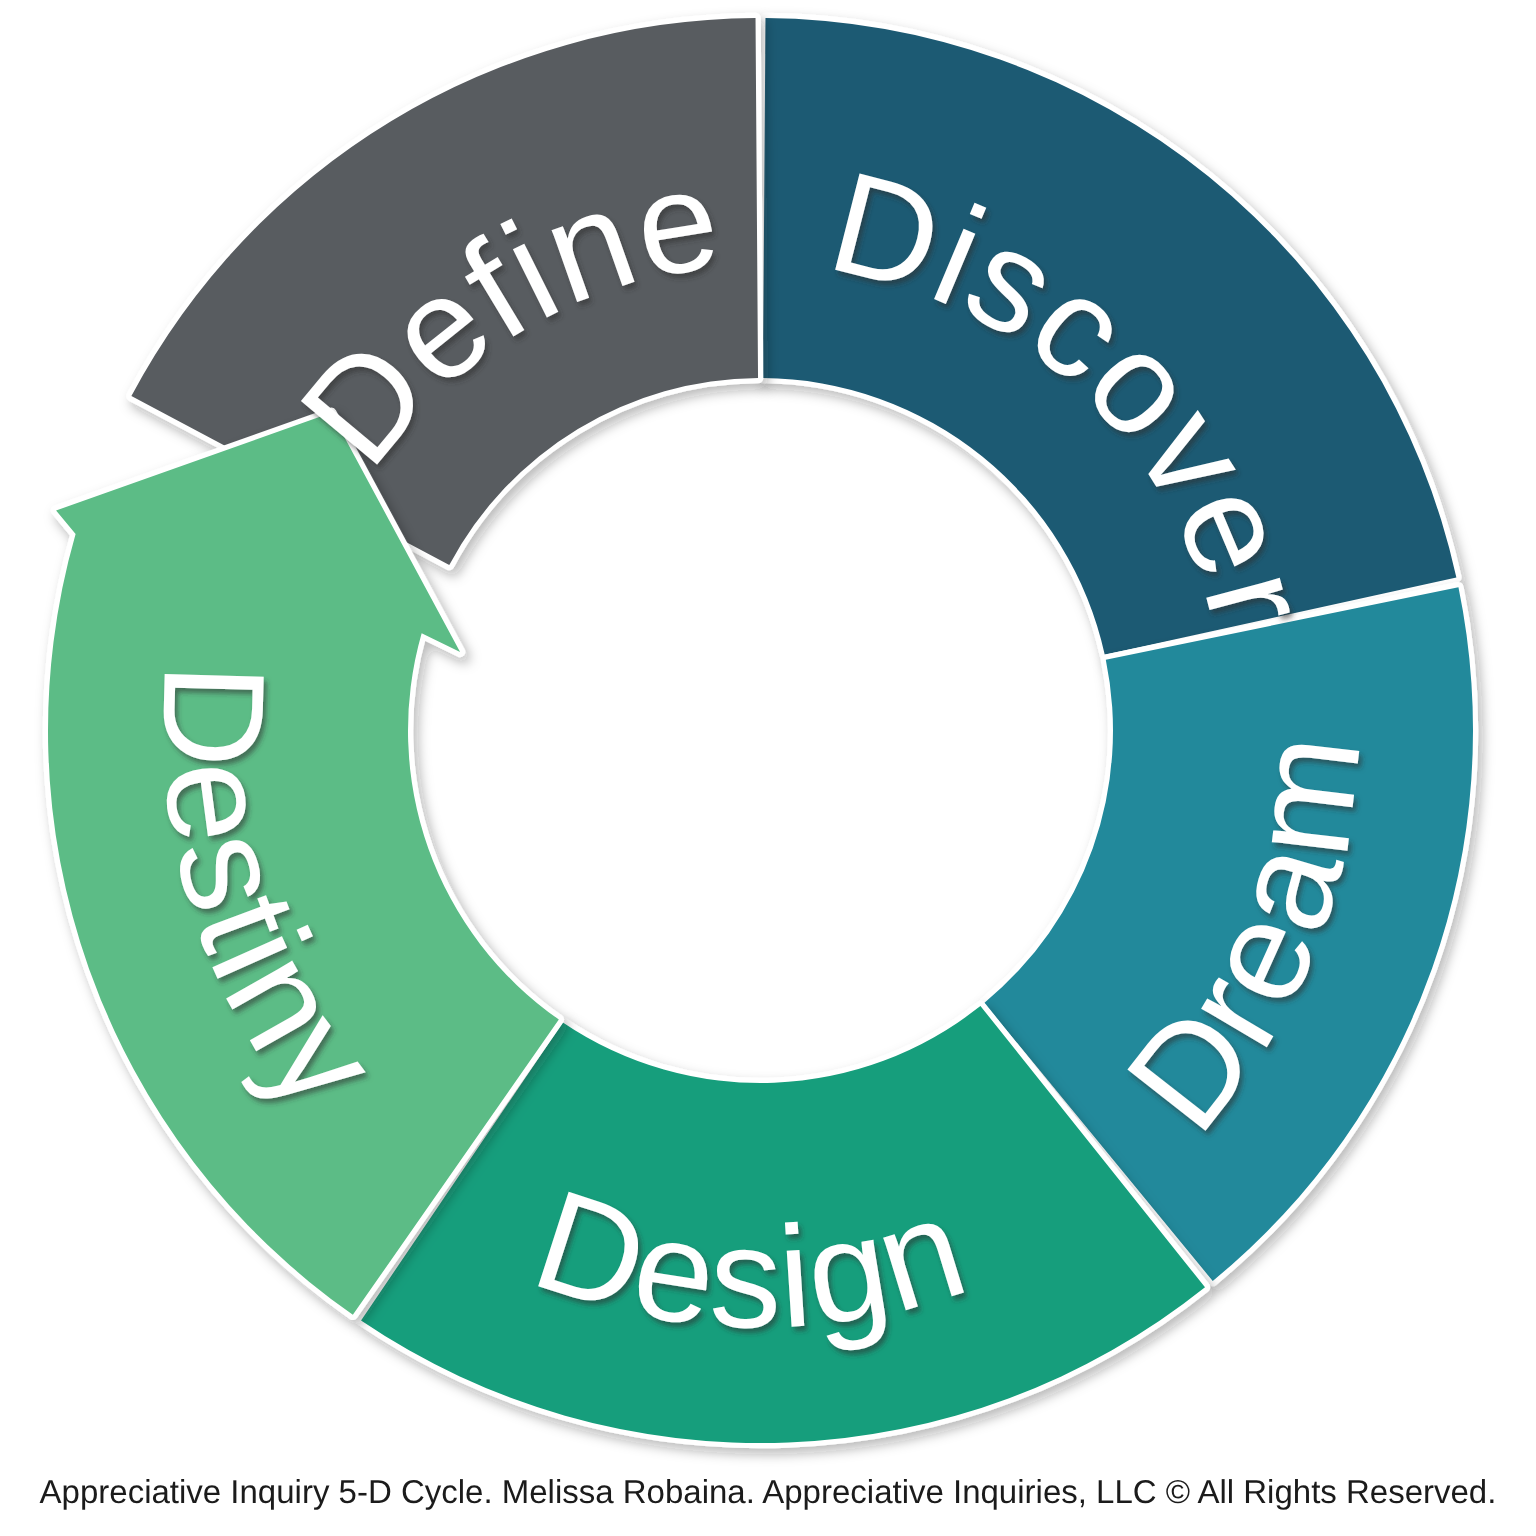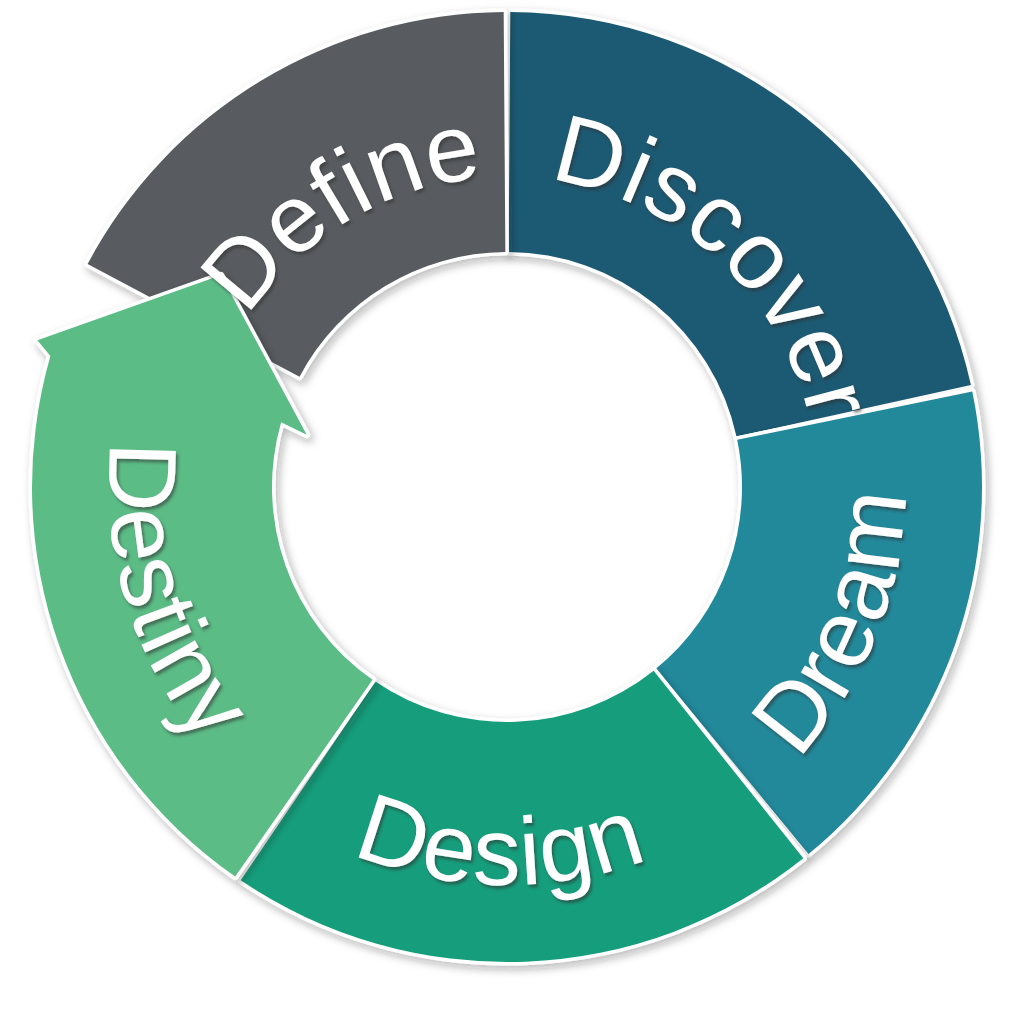--- a/index.html
+++ b/index.html
@@ -58,13 +58,14 @@
         <text text-anchor="middle" filter="url(#txtShadow)"><textPath href="#lblpath1" xlink:href="#lblpath1" startOffset="50%">Dream</textPath></text>
         <path id="lblpath2" d="M220.70,763.47 A398,398 0 0 0 783.47,773.30" fill="none"></path>
         <text text-anchor="middle" filter="url(#txtShadow)"><textPath href="#lblpath2" xlink:href="#lblpath2" startOffset="50%">Design</textPath></text>
         <path id="lblpath3" d="M155.59,300.15 A398,398 0 0 0 320.15,838.41" fill="none"></path>
         <text text-anchor="middle" filter="url(#txtShadow)"><textPath href="#lblpath3" xlink:href="#lblpath3" startOffset="50%">Destiny</textPath></text>
         <path id="lblpath4" d="M206.87,409.38 A310,310 0 0 1 584.62,186.87" fill="none"></path>
         <text text-anchor="middle" filter="url(#txtShadow)"><textPath href="#lblpath4" xlink:href="#lblpath4" startOffset="50%">Define</textPath></text>
       </g>
   </svg>
 
+  <div class="caption">Appreciative Inquiry 5-D Cycle. Melissa Robaina. Appreciative Inquiries, LLC © All Rights Reserved.</div>
 </div>
 
 </body></html>

